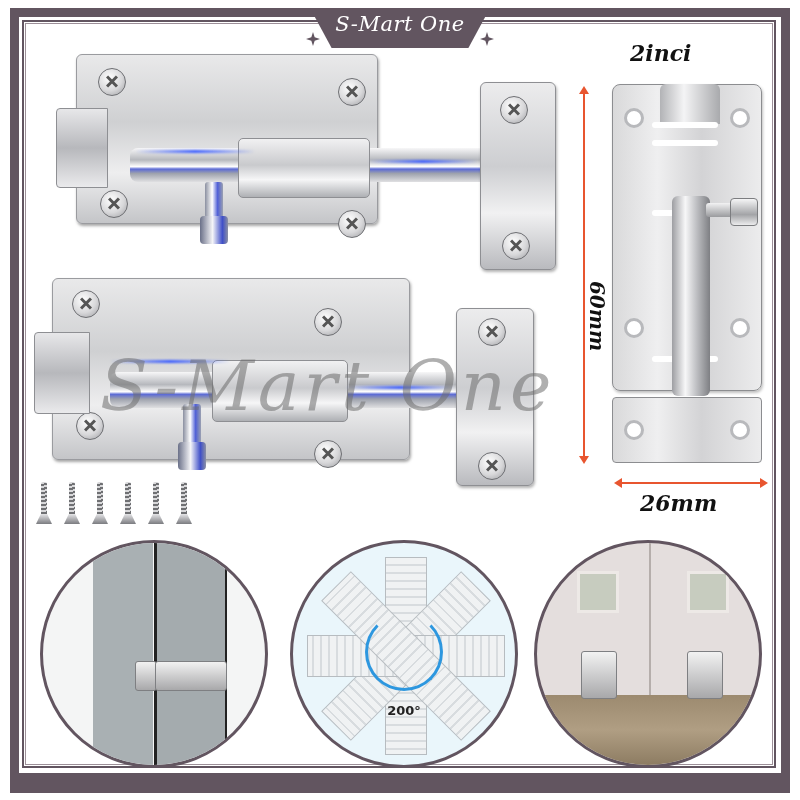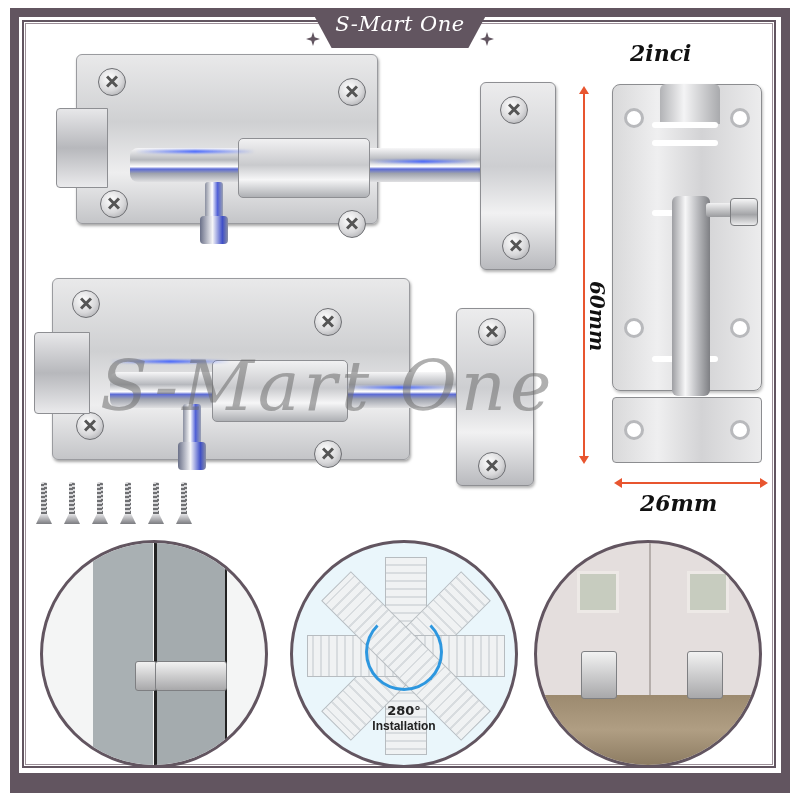--- a/index.html
+++ b/index.html
@@ -234,22 +234,21 @@
 </div>
 
 <div class="circle circle-2">
   <div class="rays">
     <div class="ray" style="transform: rotate(0deg);"></div>
     <div class="ray" style="transform: rotate(45deg);"></div>
     <div class="ray" style="transform: rotate(90deg);"></div>
     <div class="ray" style="transform: rotate(135deg);"></div>
   </div>
   <div class="ring-360"></div>
-  <div class="label-360 num">280°</div>
-  <div class="label-360 txt">Installation</div>
+  <div class="label-360 num">200°</div>
 </div>
 
 <div class="circle circle-3">
   <div class="glass" style="left:40px; top:28px; width:36px; height:36px;"></div>
   <div class="glass" style="left:150px; top:28px; width:36px; height:36px;"></div>
   <div class="door-split"></div>
   <div class="floor"></div>
   <div class="mini-latch" style="left:44px; top:108px; width:34px; height:46px;"></div>
   <div class="mini-latch" style="left:150px; top:108px; width:34px; height:46px;"></div>
 </div>

